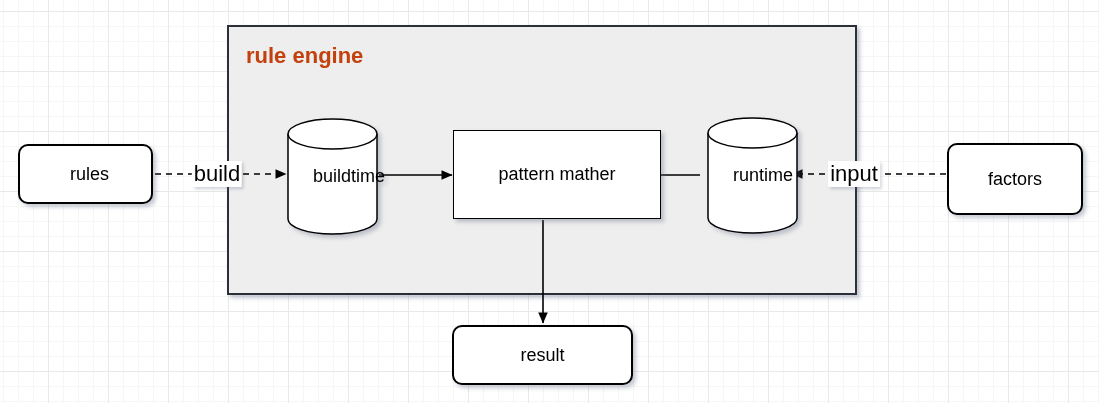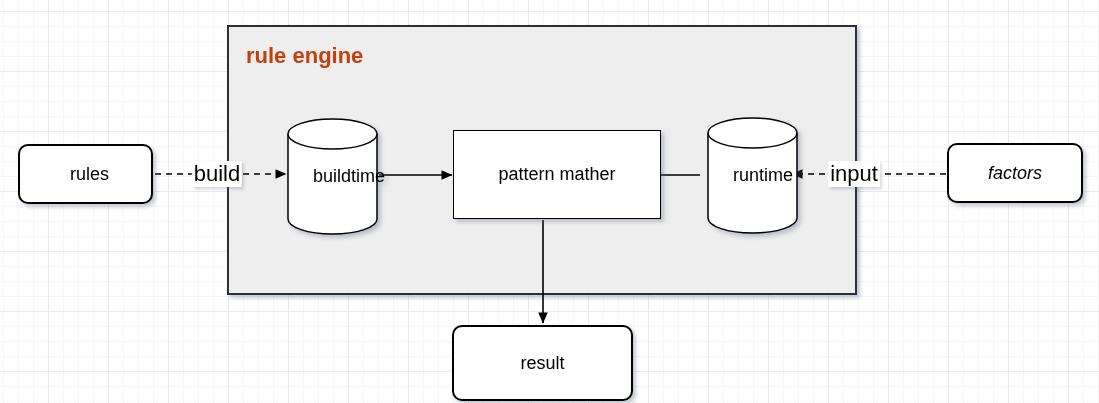--- a/index.html
+++ b/index.html
@@ -42,22 +42,22 @@
   
   .node {
     position: absolute; z-index: 3;
     display: flex; align-items: center; justify-content: center;
     background: #ffffff; box-sizing: border-box;
     font-size: 18px; color: #000;
     box-shadow: 3px 3px 4px rgba(90, 100, 130, 0.35);
   }
   .rounded { border: 2px solid #000; border-radius: 10px; }
   .n-rules    { left: 18px;  top: 144px; width: 135px; height: 60px; padding-left: 8px; }
-  .n-factors  { left: 947px; top: 143px; width: 136px; height: 60px; font-style: italic; }
-  .n-result   { left: 452px; top: 325px; width: 181px; height: 76px; }
+  .n-factors  { left: 947px; top: 143px; width: 136px; height: 72px; }
+  .n-result   { left: 452px; top: 325px; width: 181px; height: 60px; }
   .n-pattern  { left: 453px; top: 130px; width: 208px; height: 89px; border: 1.5px solid #000; }
 
   
   .cyl {
     position: absolute; z-index: 3;
     filter: drop-shadow(3px 3px 2px rgba(90, 100, 130, 0.35));
   }
   .n-buildtime { left: 287px; top: 118px; width: 91px; height: 118px; }
   .n-runtime   { left: 707px; top: 117px; width: 74px; height: 118px; }
   .cyl-svg { display: block; }

